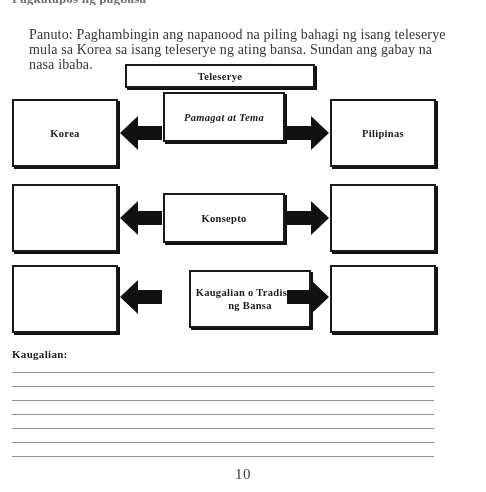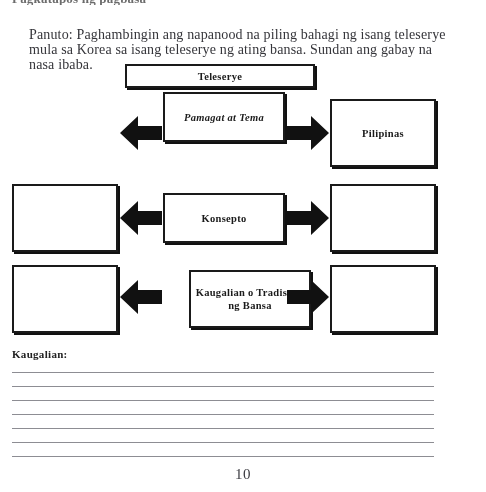--- a/index.html
+++ b/index.html
@@ -163,20 +163,23 @@
 <div class="instructions">
   <p class="para">Panuto: Paghambingin ang napanood na piling bahagi ng isang teleserye mula sa Korea sa isang teleserye ng ating bansa. Sundan ang gabay na nasa ibaba.</p>
 </div>
 
 <div id="diagram">
 
   <div class="node" id="node-title">
     <span class="node-label">Teleserye</span>
   </div>
 
+  <div class="node side-box left-box row1">
+    <span class="node-label">Korea</span>
+  </div>
 
   <div class="arrow arrow-left arrow-r1">
     <svg width="46" height="46" viewBox="0 0 46 46" aria-hidden="true">
       <polygon points="2,23 20,6 20,16 44,16 44,30 20,30 20,40" fill="#111111"></polygon>
     </svg>
   </div>
 
   <div class="node center-box" id="node-center-1">
     <span class="node-label">Pamagat at Tema</span>
   </div>

